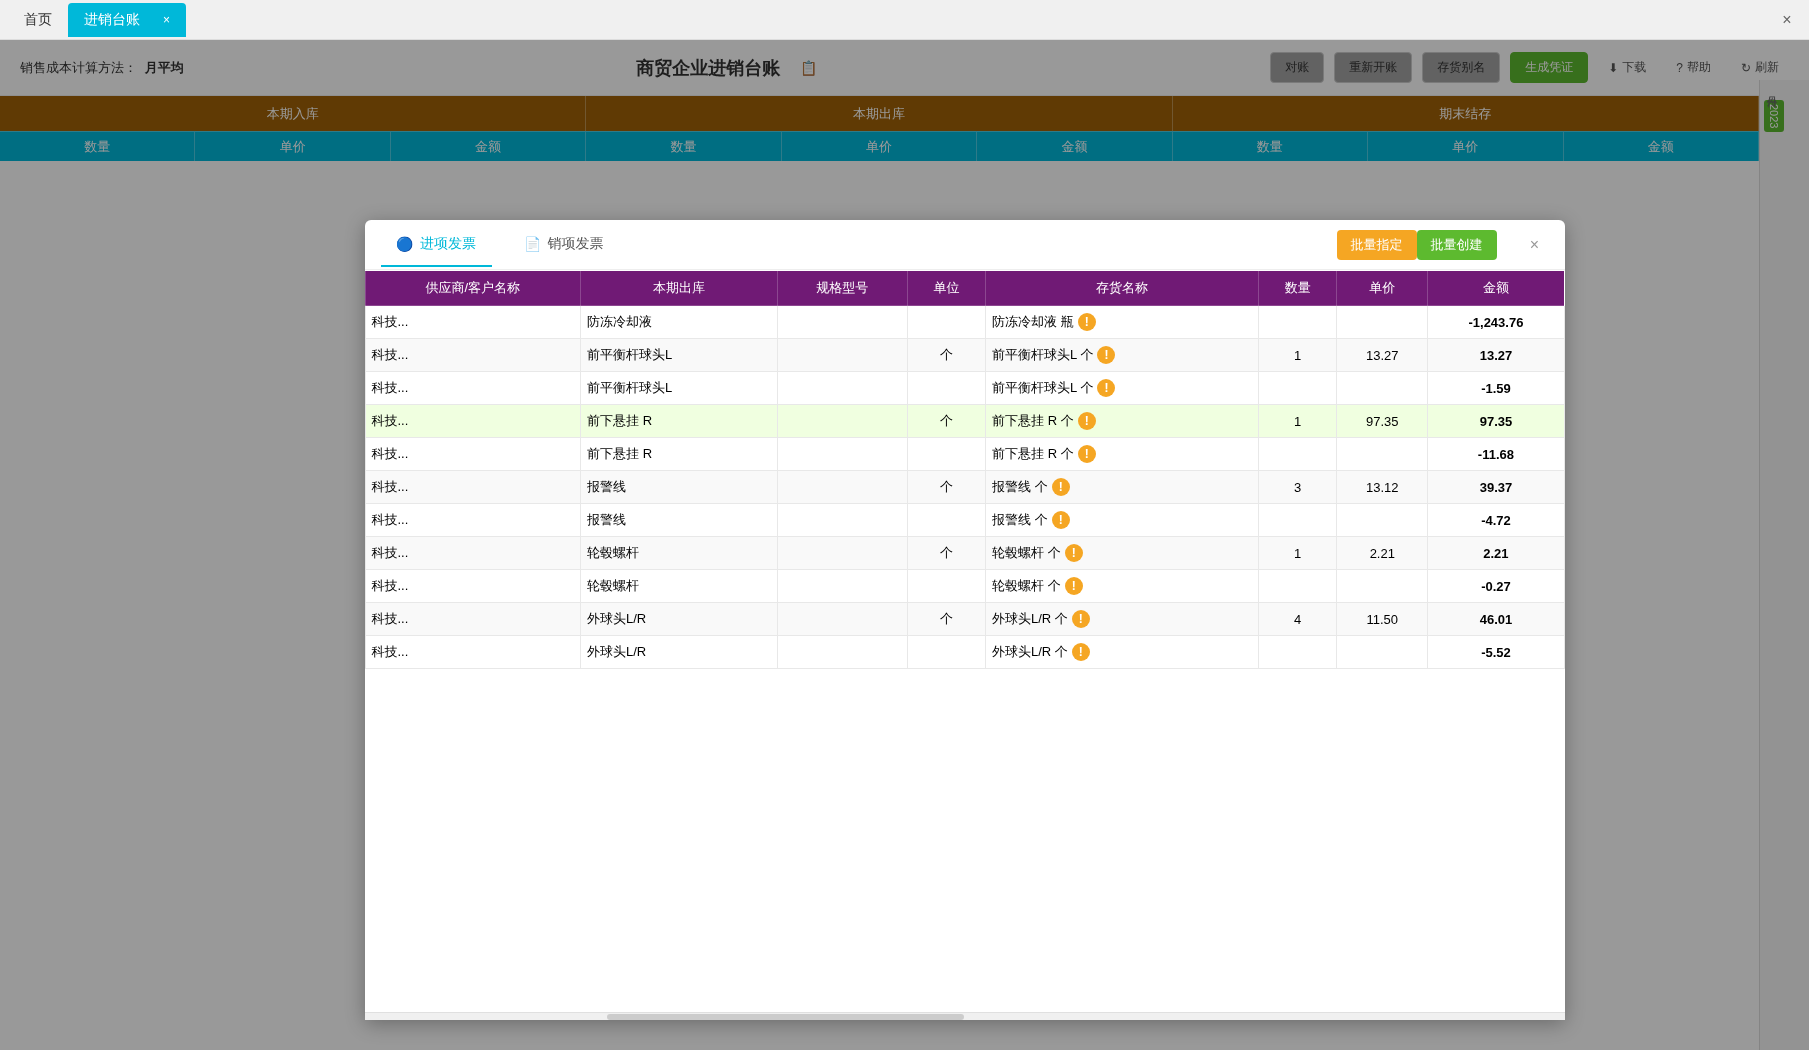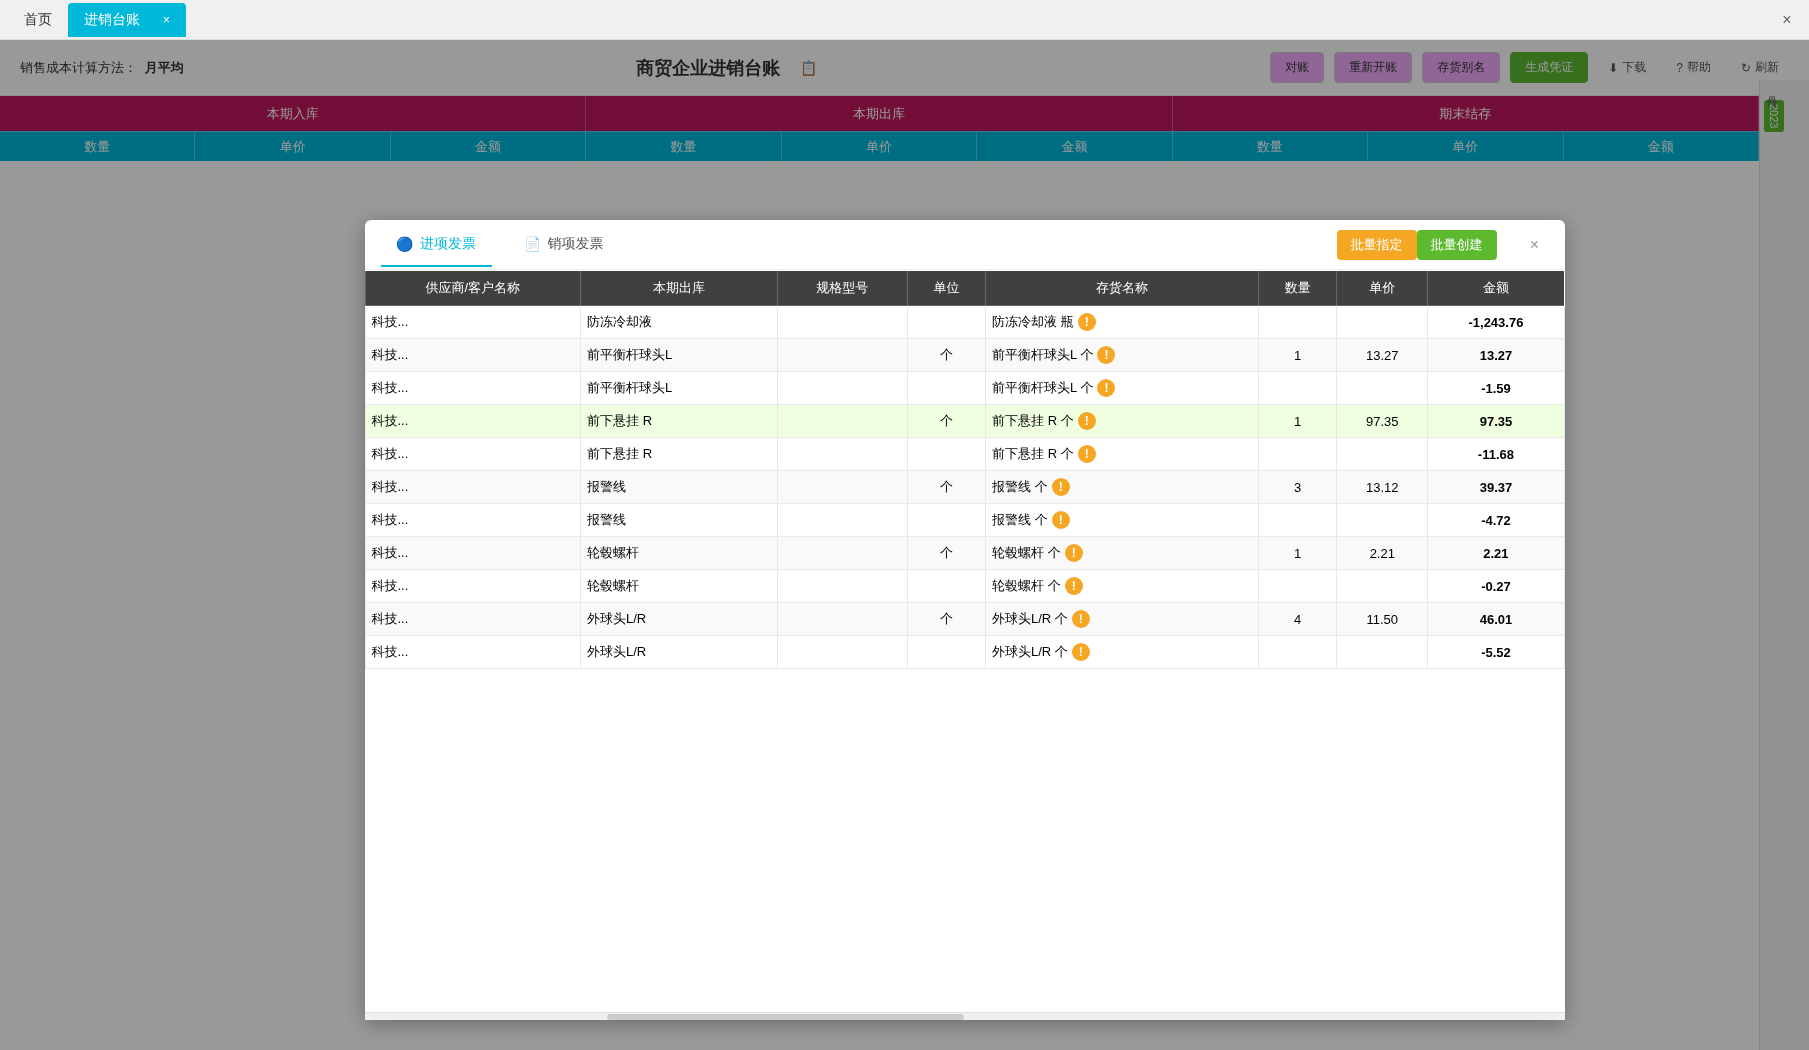--- a/index.html
+++ b/index.html
@@ -34,21 +34,21 @@
       display: flex; align-items: center; padding: 12px 20px; background: #fff;
       border-bottom: 1px solid #eee; gap: 10px;
     }
     .cost-method { font-size: 13px; color: #333; }
     .page-title {
       flex: 1; text-align: center; font-size: 18px; font-weight: bold; color: #333;
       display: flex; align-items: center; justify-content: center; gap: 20px;
     }
     .toolbar-btn {
       padding: 6px 14px; border: 1px solid #ccc; border-radius: 4px;
-      background: #f0abfc; cursor: pointer; font-size: 12px; color: #333;
+      background: #a3a3a3; cursor: pointer; font-size: 12px; color: #333;
     }
     .toolbar-btn.green { background: #5dba2f; color: #fff; border-color: #5dba2f; }
     .toolbar-icon-btn {
       padding: 6px 10px; border: none; background: transparent;
       cursor: pointer; font-size: 12px; color: #555; display: flex; align-items: center; gap: 4px;
     }
 
     
     .overlay {
       position: absolute; top: 0; left: 0; right: 0; bottom: 0;
@@ -82,21 +82,21 @@
     .batch-btn.green { background: #5dba2f; color: #fff; }
     .modal-close {
       width: 28px; height: 28px; display: flex; align-items: center; justify-content: center;
       cursor: pointer; font-size: 16px; color: #999; margin-left: 8px;
     }
 
     
     .modal-body { flex: 1; overflow: auto; }
     .data-table { width: 100%; border-collapse: collapse; }
     .data-table thead tr th {
-      background: #404040; color: #fff; text-align: center;
+      background: #701a75; color: #fff; text-align: center;
       padding: 8px 6px; border: 1px solid rgba(255,255,255,0.2); font-weight: normal;
       font-size: 13px; white-space: nowrap;
     }
     .data-table tbody tr td {
       padding: 7px 6px; border: 1px solid #e8e8e8; font-size: 13px; text-align: center;
       white-space: nowrap;
     }
     .data-table tbody tr:nth-child(odd) { background: #fff; }
     .data-table tbody tr:nth-child(even) { background: #f9f9f9; }
     .data-table tbody tr.highlighted { background: #f0ffe0; }
@@ -136,21 +136,21 @@
     .right-panel {
       position: absolute; right: 0; top: 40px; width: 50px; background: #f5f5f5;
       border-left: 1px solid #ddd; height: calc(1050px - 40px); z-index: 50;
     }
 
     
     .bg-table {
       width: 100%; display: flex; flex-direction: column;
     }
     .bg-header-top {
-      display: flex; background: #be185d; color: #fff; height: 35px;
+      display: flex; background: #a16207; color: #fff; height: 35px;
     }
     .bg-header-bottom {
       display: flex; background: #00b8d9; color: #fff; height: 30px; border-top: 1px solid rgba(255,255,255,0.3);
     }
     .bg-col {
       flex: 1; text-align: center; display: flex; align-items: center; justify-content: center;
       border-right: 1px solid rgba(255,255,255,0.3); font-size: 13px;
     }
   </style>
 </head>

